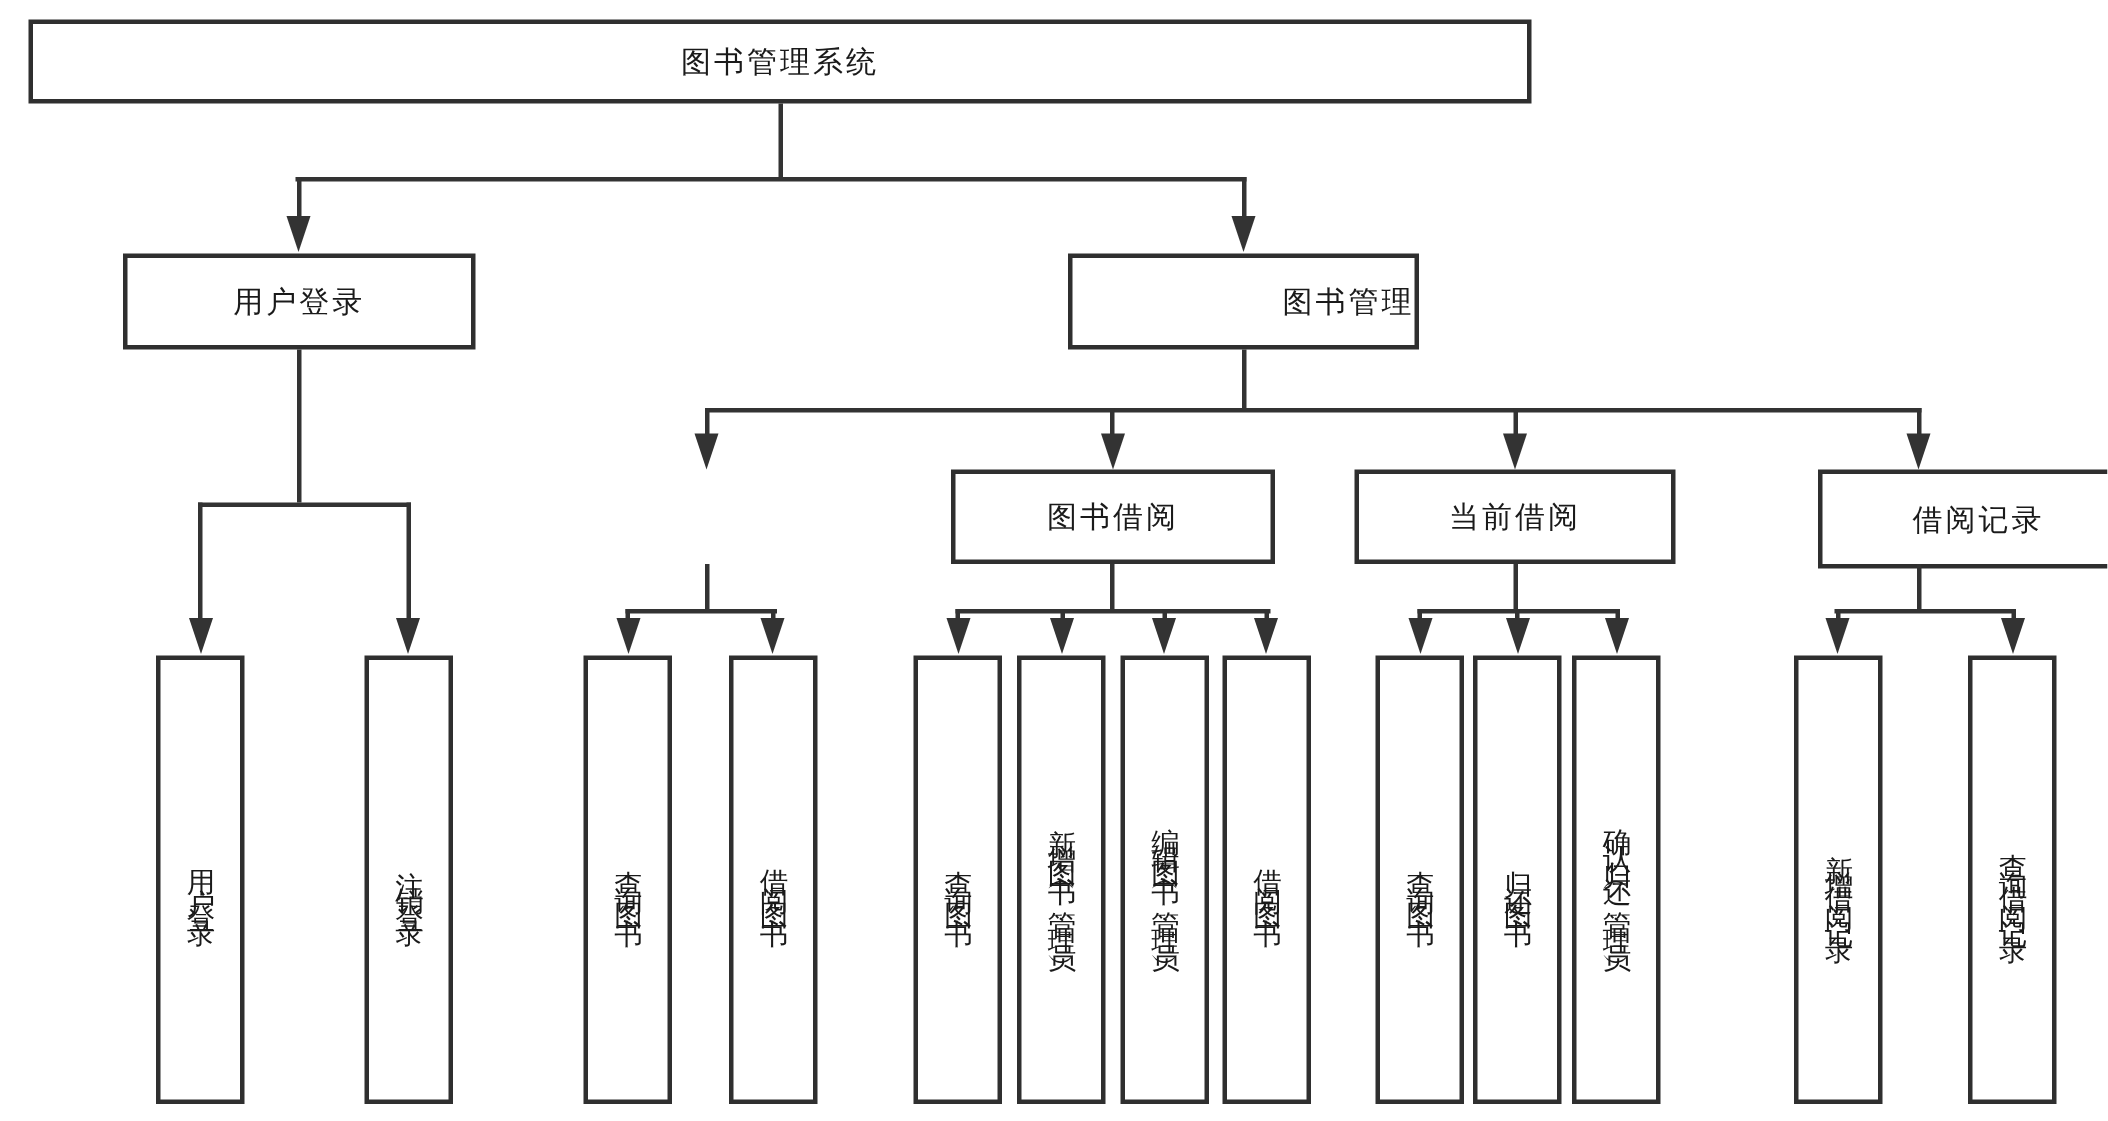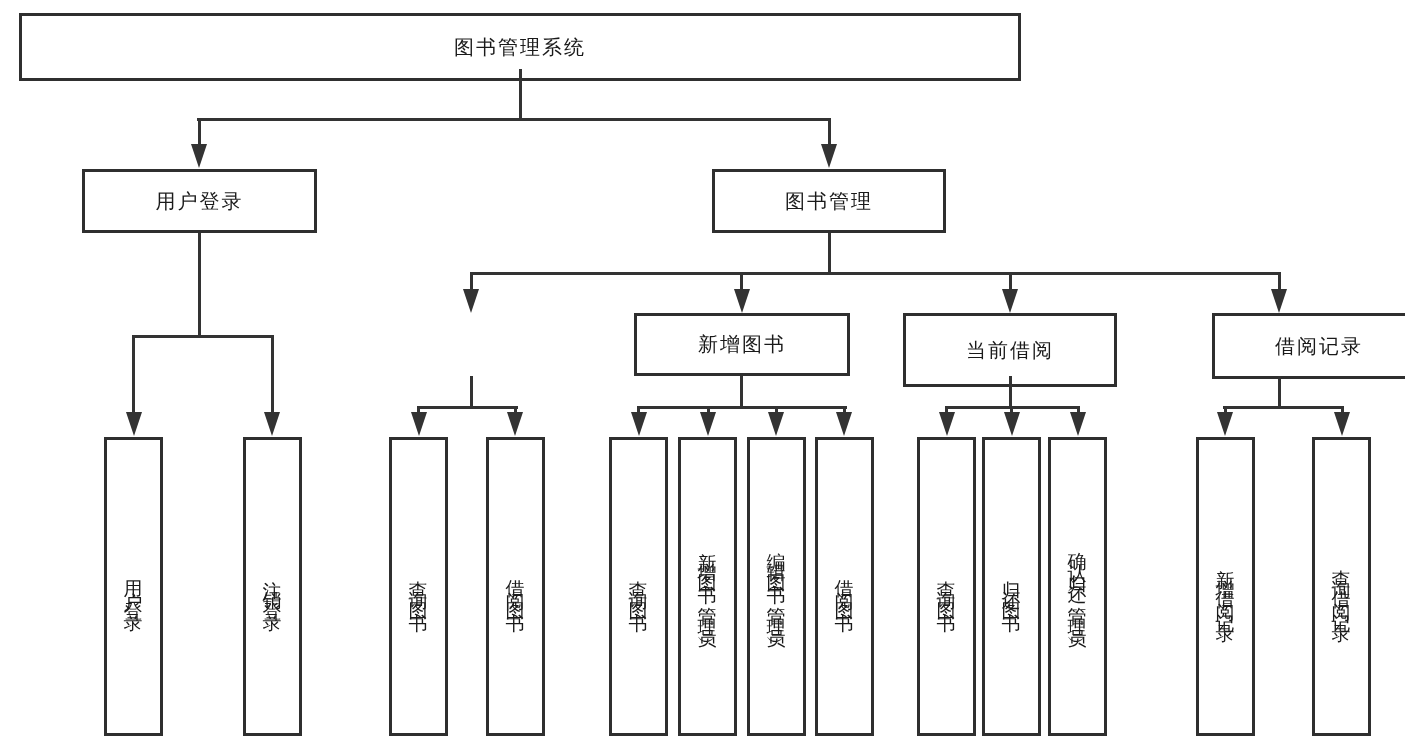--- a/index.html
+++ b/index.html
@@ -60,35 +60,35 @@
     color: rgba(186, 186, 186, 0.92);
     white-space: nowrap;
     z-index: 9;
   }
 </style>
 </head>
 <body>
 
 <div id="canvas">
 
-  <div class="hbox" style="left:19px; top:13px; width:1002px; height:68px;">
+  <div class="hbox" style="left:19px; top:13px; width:1002px; height:56px;">
     <span>图书管理系统</span>
   </div>
 
   <div class="ln" style="left:519px; top:69px;  width:3px;   height:49px;"></div>
   <div class="ln" style="left:197px; top:118px; width:634px; height:3px;"></div>
   <div class="ln" style="left:198px; top:118px; width:3px;   height:30px;"></div>
   <div class="ln" style="left:828px; top:118px; width:3px;   height:30px;"></div>
   <div class="arr" style="left:191px; top:144px;"></div>
   <div class="arr" style="left:821px; top:144px;"></div>
 
   <div class="hbox" style="left:82px; top:169px; width:235px; height:64px;">
     <span>用户登录</span>
   </div>
-  <div class="hbox" style="left:712px; top:169px; width:234px; height:64px;">
+  <div class="hbox" style="left:712px; top:169px; width:234px; height:64px;justify-content:flex-end;">
     <span>图书管理</span>
   </div>
 
   <div class="ln" style="left:198px; top:233px; width:3px;   height:102px;"></div>
   <div class="ln" style="left:132px; top:335px; width:142px; height:3px;"></div>
   <div class="ln" style="left:132px; top:335px; width:3px;   height:80px;"></div>
   <div class="ln" style="left:271px; top:335px; width:3px;   height:80px;"></div>
   <div class="arr" style="left:126px; top:412px;"></div>
   <div class="arr" style="left:264px; top:412px;"></div>
 
@@ -97,23 +97,23 @@
   <div class="ln" style="left:470px;  top:272px; width:3px;   height:21px;"></div>
   <div class="ln" style="left:740px;  top:272px; width:3px;   height:21px;"></div>
   <div class="ln" style="left:1009px; top:272px; width:3px;   height:21px;"></div>
   <div class="ln" style="left:1278px; top:272px; width:3px;   height:21px;"></div>
   <div class="arr" style="left:463px;  top:289px;"></div>
   <div class="arr" style="left:734px;  top:289px;"></div>
   <div class="arr" style="left:1002px; top:289px;"></div>
   <div class="arr" style="left:1271px; top:289px;"></div>
 
   <div class="hbox" style="left:634px; top:313px; width:216px; height:63px;">
-    <span>新增图书</span>
+    <span>图书借阅</span>
   </div>
-  <div class="hbox" style="left:903px; top:313px; width:214px; height:74px;">
+  <div class="hbox" style="left:903px; top:313px; width:214px; height:63px;">
     <span>当前借阅</span>
   </div>
   <div class="hbox" style="left:1212px; top:313px; width:214px; height:66px;">
     <span>借阅记录</span>
   </div>
 
   <div class="ln" style="left:470px;  top:376px; width:3px; height:30px;"></div>
   <div class="ln" style="left:740px;  top:376px; width:3px; height:30px;"></div>
   <div class="ln" style="left:1009px; top:376px; width:3px; height:30px;"></div>
   <div class="ln" style="left:1278px; top:376px; width:3px; height:30px;"></div>

